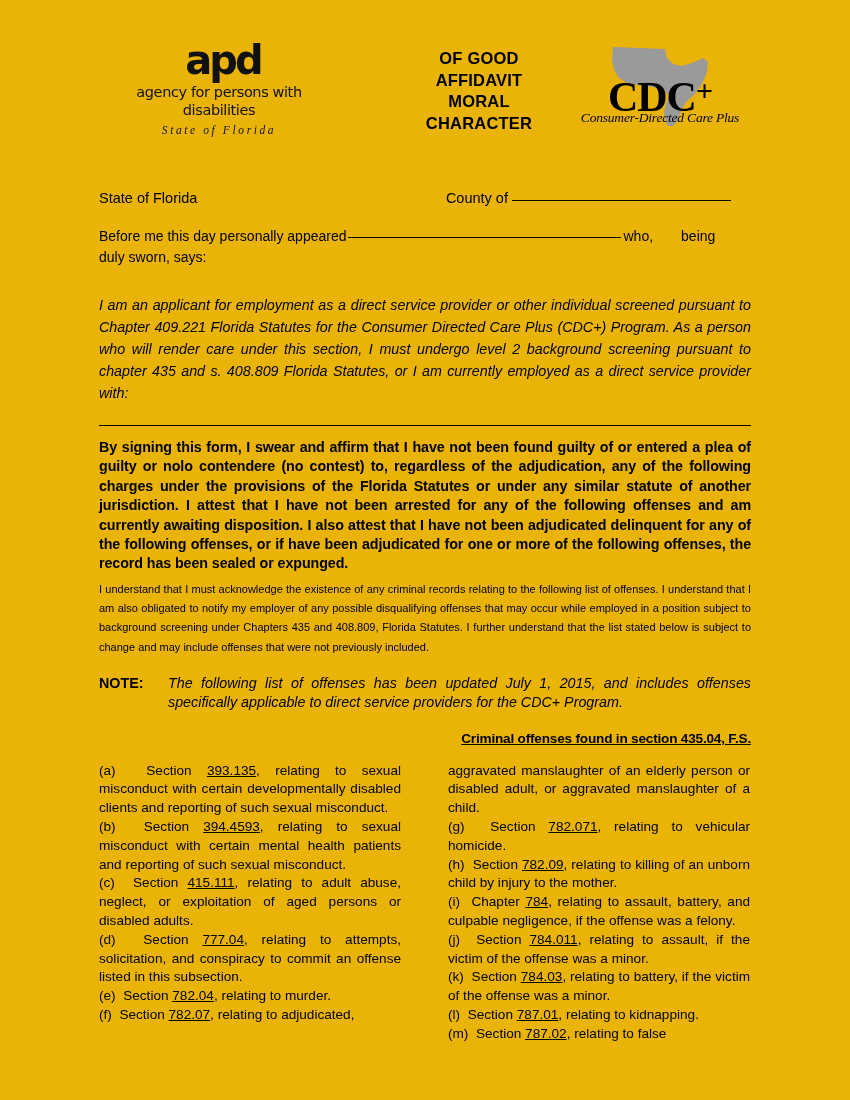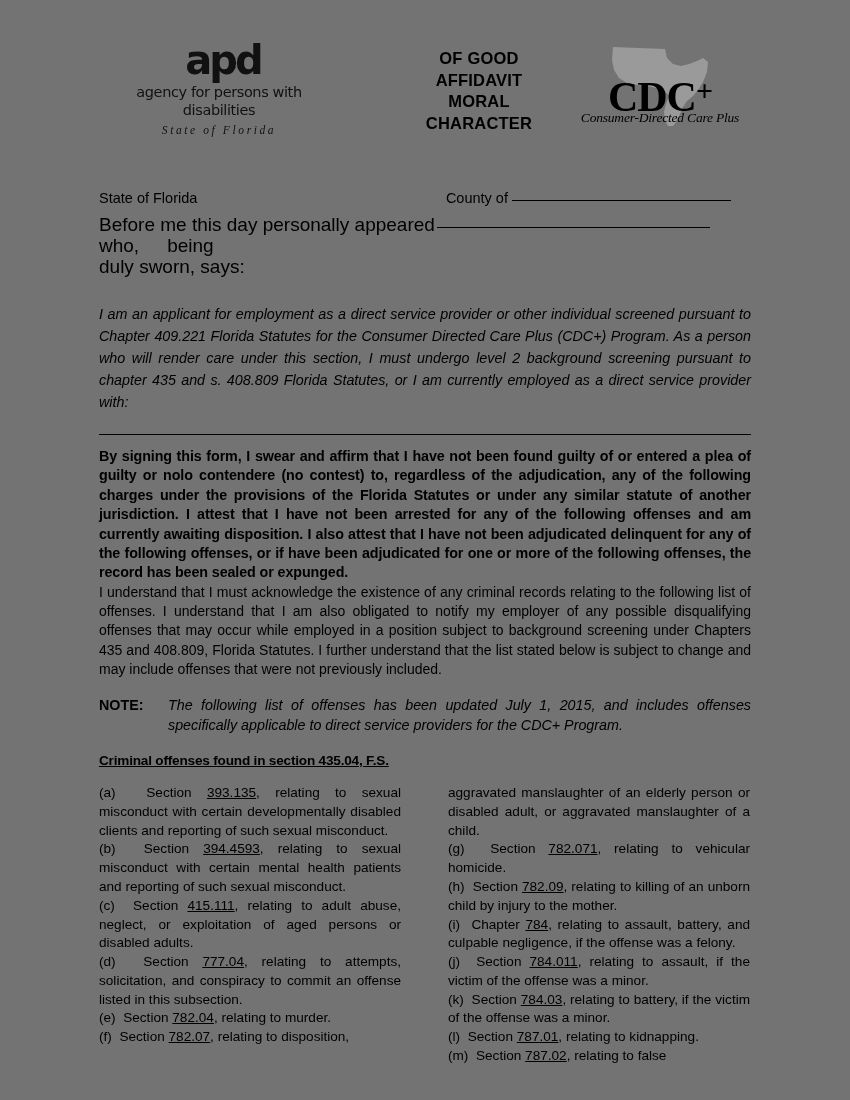--- a/index.html
+++ b/index.html
@@ -14,21 +14,21 @@
     font-family: "Liberation Sans", sans-serif;
     color: #000000;
     overflow: hidden;
   }
 
   .page {
     position: absolute;
     left: 0; top: 0;
     width: 850px;
     height: 1100px;
-    background: #737373;
+    background: #eab308;
     box-sizing: border-box;
     padding: 0;
   }
 
   .content {
     position: absolute;
     left: 99px;
     top: 30px;
     width: 652px;
   }
@@ -151,22 +151,22 @@
     text-align: right;
   }
   .rule {
     display: inline-block;
     border-bottom: 1.6px solid #000;
     vertical-align: 2px;
   }
   .county-rule { width: 219px; }
 
   .appeared-row {
-    margin-top: 4px;
-    font-size: 19px;
+    margin-top: 16px;
+    font-size: 14px;
     line-height: 21px;
   }
   .appeared-line {
     display: inline-block;
     width: 273px;
     border-bottom: 1.6px solid #000;
     vertical-align: 3px;
     margin: 0 2px;
   }
   .who-sp { display:inline-block; width: 28px; }
@@ -195,22 +195,22 @@
     margin-top: 12px;
     font-size: 14.3px;
     line-height: 19.4px;
     font-weight: bold;
     text-align: justify;
     letter-spacing: -0.1px;
   }
 
   
   .understand-para {
-    margin-top: 0;
-    font-size: 14px;
+    margin-top: 6px;
+    font-size: 11px;
     line-height: 19.3px;
     text-align: justify;
   }
 
   
   .note-block {
     margin-top: 17px;
     position: relative;
     font-size: 14.3px;
     line-height: 19.3px;
@@ -226,20 +226,21 @@
     text-align: justify;
   }
 
   
   .section-heading {
     margin-top: 18px;
     font-size: 13.6px;
     font-weight: bold;
     text-decoration: underline;
     letter-spacing: -0.2px;
+    text-align: right;
   }
 
   
   .columns {
     margin-top: 16px;
     position: relative;
     height: 280px;
   }
   .col {
     position: absolute;
@@ -317,21 +318,21 @@
 
     <div class="section-heading">Criminal offenses found in section 435.04, F.S.</div>
 
     <div class="columns">
       <div class="col col-left">
           <p><span class="lbl">(a)</span>&nbsp; <span>Section</span> <span class="stat">393.135</span><span>, relating to sexual misconduct with certain developmentally disabled clients and reporting of such sexual misconduct.</span></p>
           <p><span class="lbl">(b)</span>&nbsp; <span>Section</span> <span class="stat">394.4593</span><span>, relating to sexual misconduct with certain mental health patients and reporting of such sexual misconduct.</span></p>
           <p><span class="lbl">(c)</span>&nbsp; <span>Section</span> <span class="stat">415.111</span><span>, relating to adult abuse, neglect, or exploitation of aged persons or disabled adults.</span></p>
           <p><span class="lbl">(d)</span>&nbsp; <span>Section</span> <span class="stat">777.04</span><span>, relating to attempts, solicitation, and conspiracy to commit an offense listed in this subsection.</span></p>
           <p><span class="lbl">(e)</span>&nbsp; <span>Section</span> <span class="stat">782.04</span><span>, relating to murder.</span></p>
-          <p><span class="lbl">(f)</span>&nbsp; <span>Section</span> <span class="stat">782.07</span><span>, relating to disposition,</span></p>
+          <p><span class="lbl">(f)</span>&nbsp; <span>Section</span> <span class="stat">782.07</span><span>, relating to adjudicated,</span></p>
         </div>
       <div class="col col-right">
           <p>aggravated manslaughter of an elderly person or disabled adult, or aggravated manslaughter of a child.</p>
           <p><span class="lbl">(g)</span>&nbsp; <span>Section</span> <span class="stat">782.071</span><span>, relating to vehicular homicide.</span></p>
           <p><span class="lbl">(h)</span>&nbsp; <span>Section</span> <span class="stat">782.09</span><span>, relating to killing of an unborn child by injury to the mother.</span></p>
           <p><span class="lbl">(i)</span>&nbsp; <span>Chapter</span> <span class="stat">784</span><span>, relating to assault, battery, and culpable negligence, if the offense was a felony.</span></p>
           <p><span class="lbl">(j)</span>&nbsp; <span>Section</span> <span class="stat">784.011</span><span>, relating to assault, if the victim of the offense was a minor.</span></p>
           <p><span class="lbl">(k)</span>&nbsp; <span>Section</span> <span class="stat">784.03</span><span>, relating to battery, if the victim of the offense was a minor.</span></p>
           <p><span class="lbl">(l)</span>&nbsp; <span>Section</span> <span class="stat">787.01</span><span>, relating to kidnapping.</span></p>
           <p><span class="lbl">(m)</span>&nbsp; <span>Section</span> <span class="stat">787.02</span><span>,      relating     to     false</span></p>

